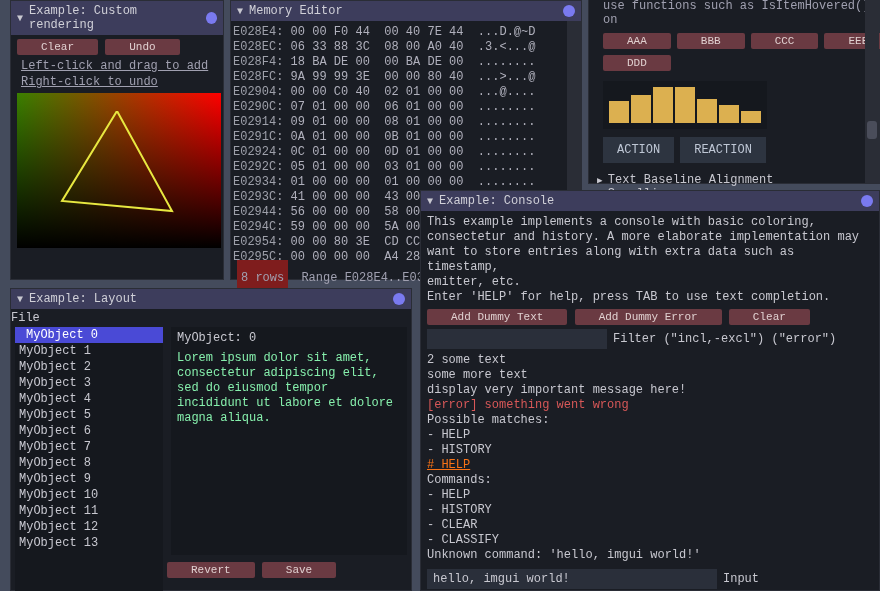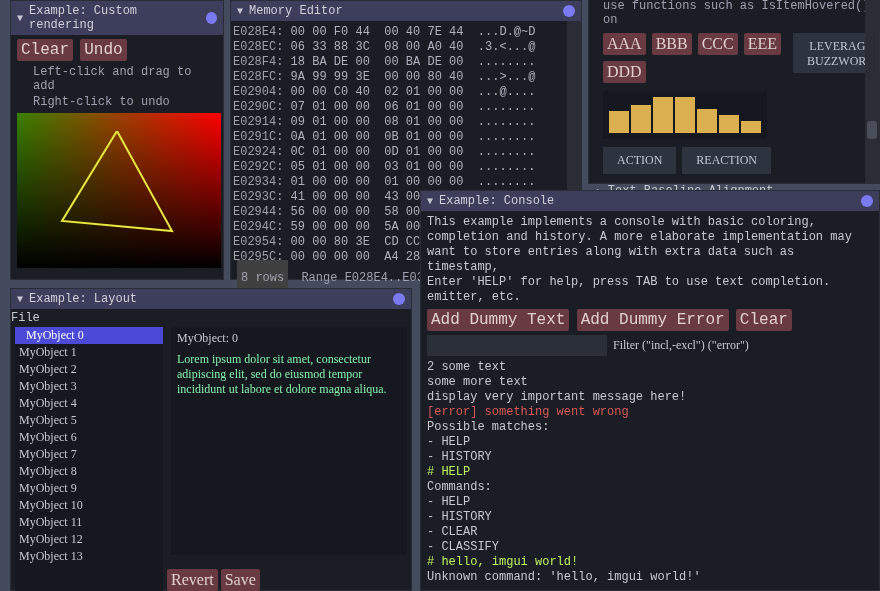--- a/index.html
+++ b/index.html
@@ -35,35 +35,35 @@
   width: 12px;
   height: 12px;
   border-radius: 50%;
   background: #7a7af0;
 }
 .content { padding: 4px 6px; }
 .btn {
   background: #6a3a42;
   color: #e0d0d0;
   border: none;
-  padding: 2px 4px;
+  padding: 2px 24px;
   font-family: inherit;
-  font-size: 16px;
+  font-size: 11px;
   border-radius: 2px;
   cursor: pointer;
 }
 .btn-big {
   background: #2d3440;
   color: #bfc7d5;
   padding: 6px 14px;
   border: none;
   font-family: inherit;
   font-size: 12px;
 }
-.hint { color: #a0a0b0; margin: 4px 16px; }
+.hint { color: #a0a0b0; margin: 4px 4px; text-decoration: underline; }
 .grad-box {
   width: 204px;
   height: 155px;
   background:
     linear-gradient(to bottom, transparent, #000),
     linear-gradient(to right, #3a8000, #ff0000);
   position: relative;
 }
 .tri {
   position: absolute;
@@ -84,32 +84,32 @@
 }
 .list-item { padding: 1px 4px; color: #c8c8d0; }
 .list-item.sel { background: #4a4ad6; color: #fff; padding-left: 11px; }
 .detail-panel {
   background: #15181e;
   flex: 1;
   padding: 4px 6px;
   margin-left: 4px;
   height: 228px;
 }
-.row { display: flex; font-family: Liberation Serif, serif; }
+.row { display: flex; }
 .histogram {
   background: #15181e;
   padding: 6px;
   display: flex;
   align-items: flex-end;
   gap: 2px;
 }
 .bar { background: #dcb050; width: 20px; }
 .tree-item::before { content: "▶ "; font-size: 9px; }
 .console-text { line-height: 15px; }
-.col-yellow { color: #bef264; }
+.col-yellow { color: #f97316; text-decoration: underline; }
 .col-red { color: #d85858; }
 .input-field {
   background: #2a2f3a;
   border: none;
   color: #c8c8d0;
   padding: 3px 6px;
   font-family: inherit;
   font-size: 12px;
   width: 290px;
 }
@@ -168,21 +168,21 @@
       <div class="mem-line"><span class="addr">E02924:</span> 0C 01 00 00  0D 01 00 00  ........</div>
       <div class="mem-line"><span class="addr">E0292C:</span> 05 01 00 00  03 01 00 00  ........</div>
       <div class="mem-line"><span class="addr">E02934:</span> 01 00 00 00  01 00 00 00  ........</div>
       <div class="mem-line"><span class="addr">E0293C:</span> 41 00 00 00  43 00 00 00  A...C...</div>
       <div class="mem-line"><span class="addr">E02944:</span> 56 00 00 00  58 00 00 00  V...X...</div>
       <div class="mem-line"><span class="addr">E0294C:</span> 59 00 00 00  5A 00 00 00  Y...Z...</div>
       <div class="mem-line"><span class="addr">E02954:</span> 00 00 80 3E  CD CC 4C 3D  ...&gt;..L=</div>
       <div class="mem-line"><span class="addr">E0295C:</span> 00 00 00 00  A4 28 E0 00  .....(..</div>
     </div>
   <div class="status">
-    <span style="background:#404040;padding:11px 4px">8 rows</span>
+    <span style="background:#7f1d1d;padding:11px 4px">8 rows</span>
     <span style="margin-left:6px">Range E028E4..E03C93</span>
   </div>
   <div class="scrollbar">
     <div class="scrollthumb" style="top:210px;height:12px"></div>
   </div>
 </div>
 
 <div class="window" style="left:588px; top:-20px; width:292px; height:204px;">
   <div class="content" style="padding-top:18px">
     <div style="color:#a0a0b0;margin-bottom:6px;margin-left:8px">use functions such as IsItemHovered() on</div>
@@ -247,40 +247,40 @@
         <div class="list-item">MyObject 10</div>
         <div class="list-item">MyObject 11</div>
         <div class="list-item">MyObject 12</div>
         <div class="list-item">MyObject 13</div>
       </div>
     <div style="flex:1;margin-left:4px">
       <div class="detail-panel">
         <div style="margin-bottom:6px">MyObject: 0</div>
         <div style="color:#86efac;line-height:15px">Lorem ipsum dolor sit amet, consectetur adipiscing elit, sed do eiusmod tempor incididunt ut labore et dolore magna aliqua.</div>
       </div>
-      <div style="margin-top:14px">
+      <div style="margin-top:7px">
         <button class="btn">Revert</button>
         <button class="btn">Save</button>
       </div>
     </div>
   </div>
 </div>
 
 <div class="window" style="left:420px; top:190px; width:460px; height:401px;">
   <div class="titlebar">
     <span class="arrow">▼</span>
     <span>Example: Console</span>
     <span class="dot"></span>
   </div>
   <div class="content console-text">
     <div>This example implements a console with basic coloring,</div>
-    <div>completion and history. A more elaborate implementation may</div>
+    <div>consectetur and history. A more elaborate implementation may</div>
     <div>want to store entries along with extra data such as timestamp,</div>
+    <div>emitter, etc.</div>
     <div>Enter 'HELP' for help, press TAB to use text completion.</div>
-    <div>emitter, etc.</div>
     <div style="margin:4px 0">
       <button class="btn">Add Dummy Text</button>
       <button class="btn">Add Dummy Error</button>
       <button class="btn">Clear</button>
     </div>
     <div class="row" style="align-items:center;gap:6px;margin-bottom:4px">
       <input class="input-field" style="width: 180px;" value="">
       <span>Filter ("incl,-excl") ("error")</span>
     </div>
     <div id="console-lines">
@@ -290,21 +290,20 @@
         <div class="col-red">[error] something went wrong</div>
         <div class="">Possible matches:</div>
         <div class="">- HELP</div>
         <div class="">- HISTORY</div>
         <div class="col-yellow"># HELP</div>
         <div class="">Commands:</div>
         <div class="">- HELP</div>
         <div class="">- HISTORY</div>
         <div class="">- CLEAR</div>
         <div class="">- CLASSIFY</div>
-        <div class="col-yellow"># hello, imgui world!</div>
         <div class="">Unknown command: 'hello, imgui world!'</div>
       </div>
     <div style="height:6px"></div>
     <div class="row" style="align-items:center;gap:6px">
       <input class="input-field" value="hello, imgui world!" style="">
       <span>Input</span>
     </div>
   </div>
 </div>
 

